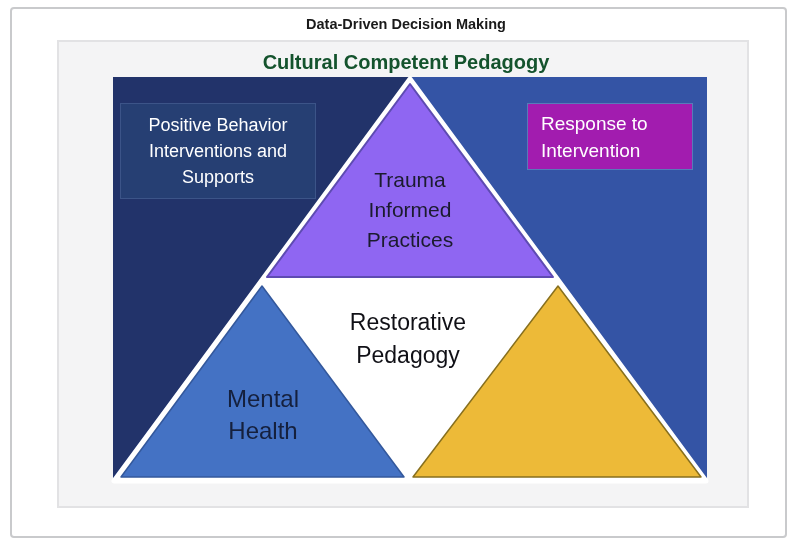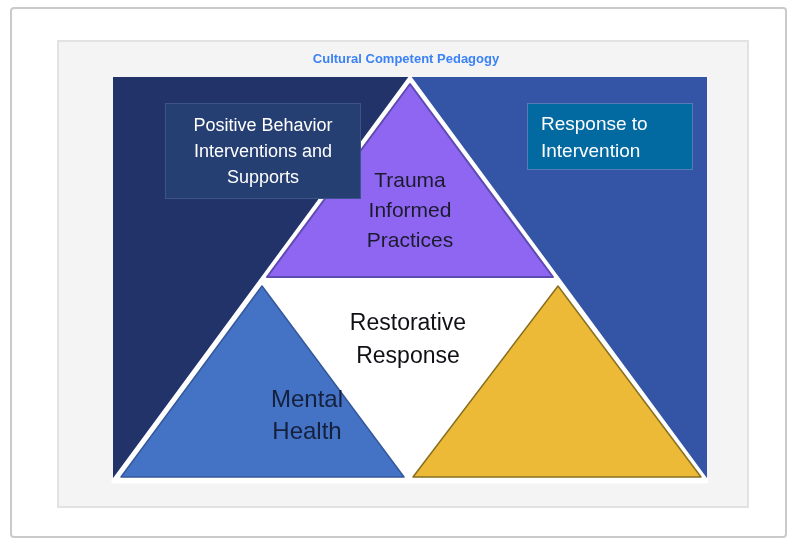--- a/index.html
+++ b/index.html
@@ -42,22 +42,22 @@
     font-size: 14.5px;
     color: #1a1a1a;
     z-index: 5;
     white-space: nowrap;
   }
   .subtitle {
     position: absolute;
     left: 406px; top: 51px;
     transform: translateX(-50%);
     font-weight: bold;
-    font-size: 13px;
-    color: #3b82f6;
+    font-size: 20px;
+    color: #14532d;
     z-index: 5;
     white-space: nowrap;
   }
   svg.diagram {
     position: absolute;
     left: 0; top: 0;
     z-index: 2;
   }
   .tier-label {
     position: absolute;
@@ -69,26 +69,25 @@
     left: 120px; top: 103px;
     width: 194px; height: 94px;
     background: #263f73;
     border: 1px solid #3c5488;
     color: #ffffff;
     font-size: 18px;
     line-height: 26px;
     display: flex;
     align-items: center;
     justify-content: center;
-    margin-left: 45px;
   }
   .rti-box {
     left: 527px; top: 103px;
     width: 166px; height: 67px;
-    background: #0369a1;
+    background: #a21caf;
     border: 1px solid #577bb9;
     color: #ffffff;
     font-size: 19px;
     line-height: 27px;
     display: flex;
     align-items: center;
     justify-content: flex-start;
     text-align: left;
     padding-left: 13px;
     box-sizing: border-box;
@@ -107,39 +106,39 @@
     font-size: 23px;
     line-height: 33px;
     color: #101016;
   }
   .mental-label {
     left: 263px; top: 383px;
     transform: translateX(-50%);
     font-size: 24px;
     line-height: 32px;
     color: #15203d;
-    margin-left: 44px;
   }
   .sel-label {
     left: 563px; top: 367px;
     transform: translateX(-50%);
     font-size: 24px;
     line-height: 32px;
     color: #261f0d;
   }
 </style>
 </head>
 <body>
 
 <div class="stage">
 
   <div class="outer-card"></div>
 
   <div class="inner-panel"></div>
 
+  <div class="title-box">Data-Driven Decision Making</div>
 
   <div class="subtitle">Cultural Competent Pedagogy</div>
 
   <svg class="diagram" width="800" height="548" viewBox="0 0 800 548">
 
     <rect x="113" y="77" width="594" height="401" fill="#3454a5"></rect>
 
     <polygon points="113,77 410,77 113,478" fill="#22336a"></polygon>
 
     <polygon points="410,79 114,481 706,481" fill="#ffffff" stroke="#ffffff" stroke-width="5" stroke-linejoin="round"></polygon>
@@ -156,19 +155,19 @@
 Supports</div>
 
   <div class="tier-label rti-box">Response to
 Intervention</div>
 
   <div class="tier-label trauma-label">Trauma
 Informed
 Practices</div>
 
   <div class="tier-label restorative-label">Restorative
-Response</div>
+Pedagogy</div>
 
   <div class="tier-label mental-label">Mental
 Health</div>
 
 
 </div>
 
 </body></html>

